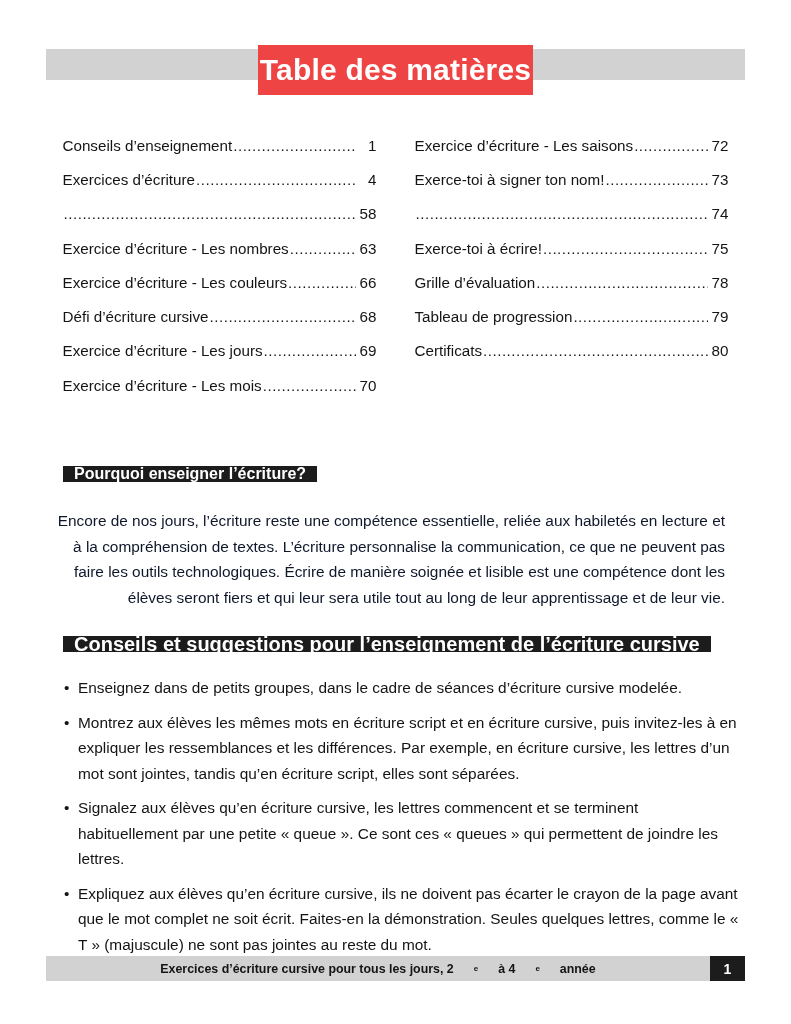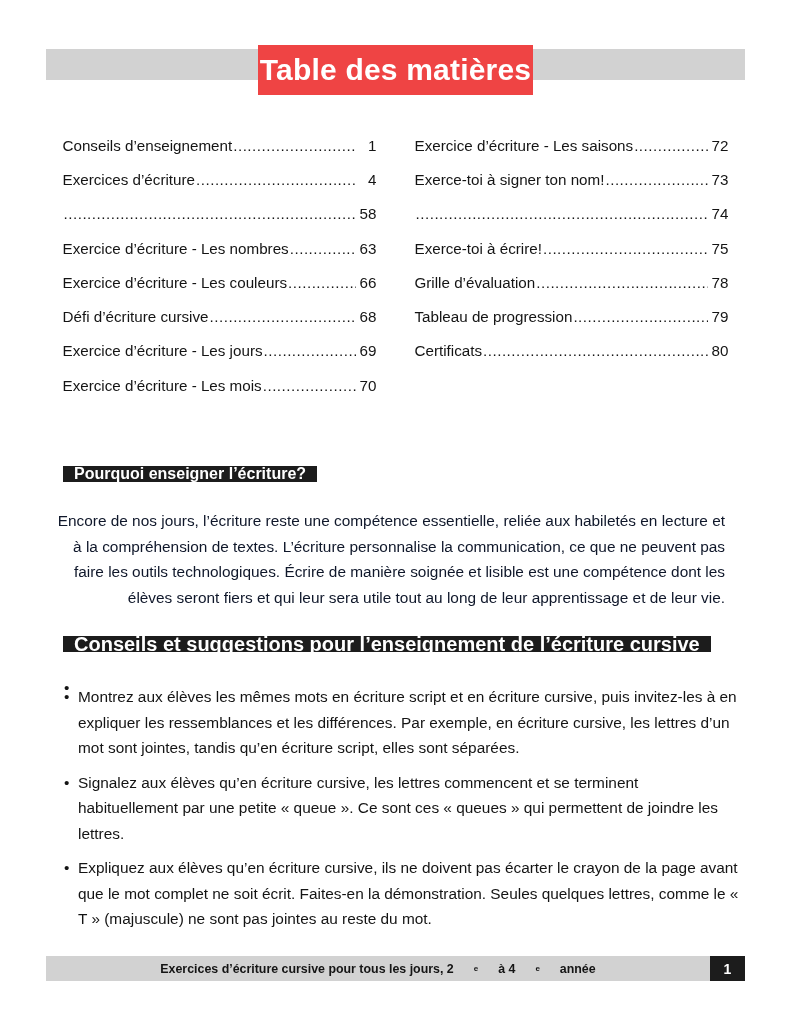--- a/index.html
+++ b/index.html
@@ -286,20 +286,21 @@
 </div>
 
 <div class="banner" id="banner-why">Pourquoi enseigner l’écriture?</div>
 <div class="intro-paragraph">Encore de nos jours, l’écriture reste une compétence essentielle, reliée aux habiletés en lecture et à la compréhension de textes. L’écriture personnalise la communication, ce que ne peuvent pas faire les outils technologiques. Écrire de manière soignée et lisible est une compétence dont les élèves seront fiers et qui leur sera utile tout au long de leur apprentissage et de leur vie.</div>
 
 <div class="banner" id="banner-tips">Conseils et suggestions pour l’enseignement de l’écriture cursive</div>
 
 <ul class="tips-list">
   <li>
     <span class="bullet-dot">•</span>
+    <span>Enseignez dans de petits groupes, dans le cadre de séances d’écriture cursive modelée.</span>
   </li>
   <li>
     <span class="bullet-dot">•</span>
     <span>Montrez aux élèves les mêmes mots en écriture script et en écriture cursive, puis invitez-les à en expliquer les ressemblances et les différences. Par exemple, en écriture cursive, les lettres d’un mot sont jointes, tandis qu’en écriture script, elles sont séparées.</span>
   </li>
   <li>
     <span class="bullet-dot">•</span>
     <span>Signalez aux élèves qu’en écriture cursive, les lettres commencent et se terminent habituellement par une petite « queue ». Ce sont ces « queues » qui permettent de joindre les lettres.</span>
   </li>
   <li>

